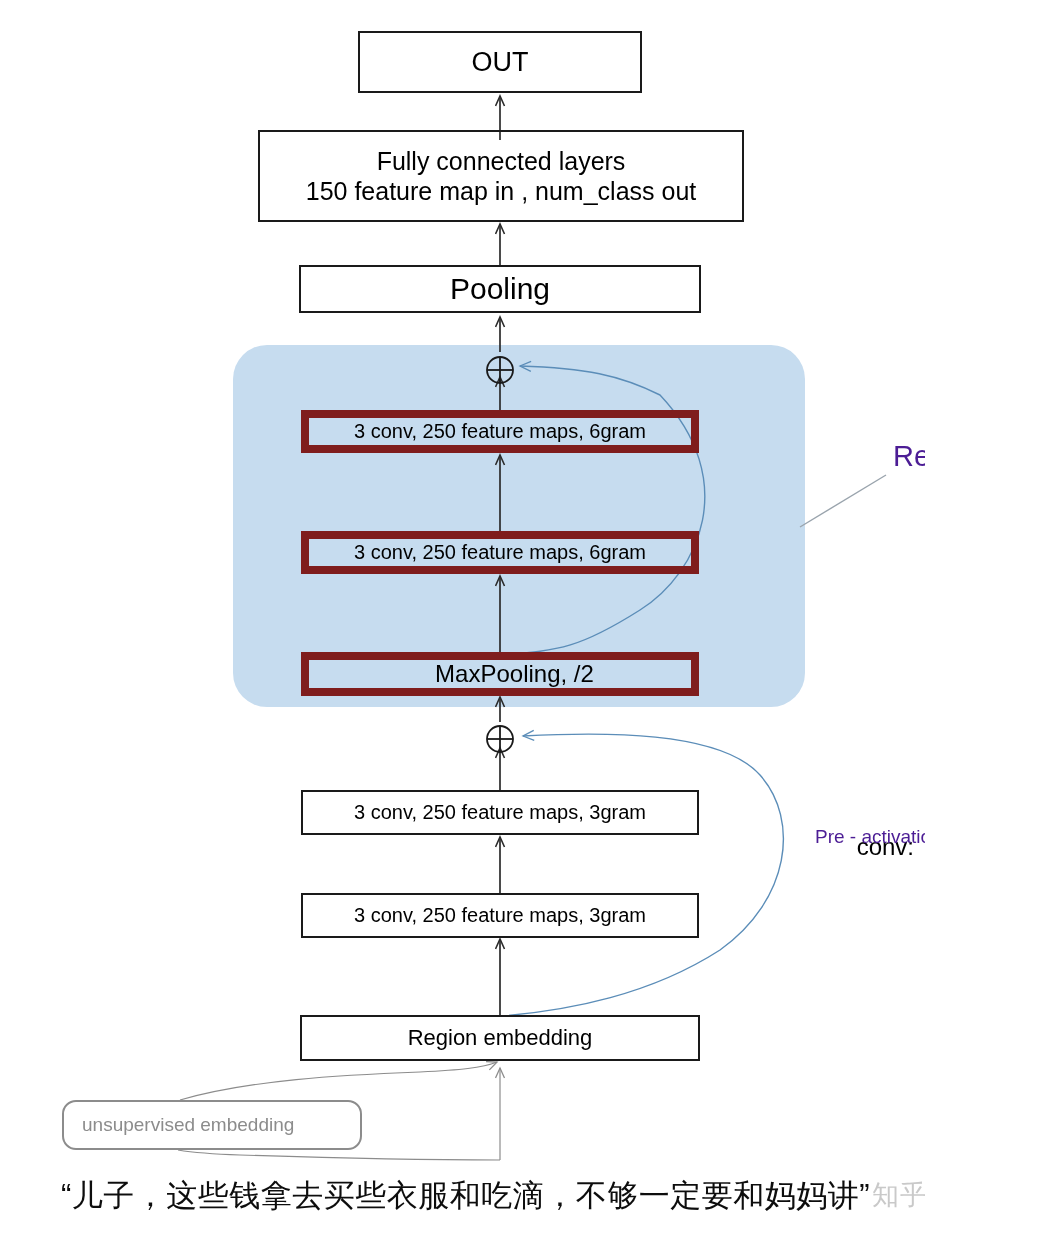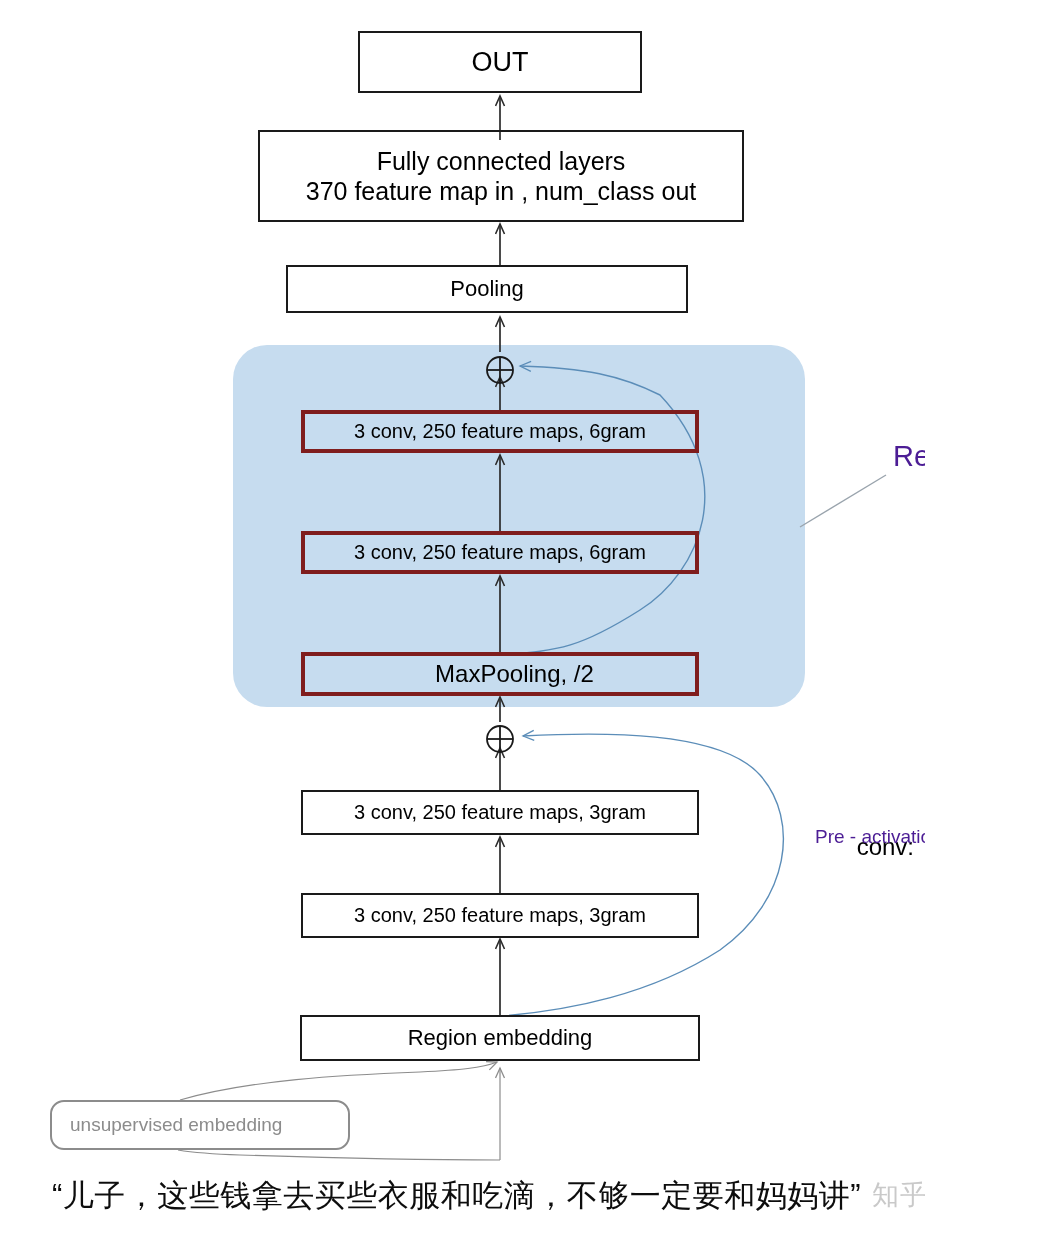--- a/index.html
+++ b/index.html
@@ -36,21 +36,21 @@
     text-align: center;
     color: #000000;
     line-height: 1.22;
     white-space: pre-line;
   }
   .node.boxed {
     border: 2px solid #1a1a1a;
     background: transparent;
   }
   .node.onblue {
-    border: 4px solid #7f1d1d;
+    border: 8px solid #7f1d1d;
   }
   .blue-region {
     position: absolute;
     background: #c6dcef;
     border-radius: 34px;
   }
   .label-text {
     position: absolute;
     color: #4c1d95;
     white-space: pre;
@@ -138,37 +138,37 @@
     <path d="M 180 1100 C 250 1080 340 1075 420 1072 C 460 1070 482 1068 497 1062" fill="none" stroke="#8c8c8c" stroke-width="1.2" marker-end="url(#arrowOpenGray)"></path>
 
     <path d="M 500 1160 C 430 1160 330 1158 240 1155 C 210 1154 190 1152 178 1150" fill="none" stroke="#8c8c8c" stroke-width="1.2"></path>
 
     <line x1="500" y1="1160" x2="500" y2="1068" stroke="#8c8c8c" stroke-width="1.2" marker-end="url(#arrowOpenGray)"></line>
   </svg>
 
   <div class="node boxed" style="left:358px; top:31px; width:284px; height:62px; font-size:27px;">OUT</div>
 
   <div class="node boxed" style="left:258px; top:130px; width:486px; height:92px; font-size:25px;">Fully connected layers
-370 feature map in , num_class out</div>
+150 feature map in , num_class out</div>
 
-  <div class="node boxed" style="left:286px; top:265px; width:402px; height:48px; font-size:22px;">Pooling</div>
+  <div class="node boxed" style="left:299px; top:265px; width:402px; height:48px; font-size:30px;">Pooling</div>
 
   <div class="node boxed onblue" style="left:301px; top:410px; width:398px; height:43px; font-size:20px;">3 conv, 250 feature maps, 6gram</div>
 
   <div class="node boxed onblue" style="left:301px; top:531px; width:398px; height:43px; font-size:20px;">3 conv, 250 feature maps, 6gram</div>
 
   <div class="node boxed onblue" style="left:301px; top:652px; width:398px; height:44px; font-size:24px;padding-left:29px;">MaxPooling, /2</div>
 
   <div class="node boxed" style="left:301px; top:790px; width:398px; height:45px; font-size:20px;">3 conv, 250 feature maps, 3gram</div>
 
   <div class="node boxed" style="left:301px; top:893px; width:398px; height:45px; font-size:20px;">3 conv, 250 feature maps, 3gram</div>
 
   <div class="node boxed" style="left:300px; top:1015px; width:400px; height:46px; font-size:22px;">Region embedding</div>
 
-  <div class="soft-box" style="left:50px; top:1100px; width:300px; height:50px; font-size:19px;">
+  <div class="soft-box" style="left:62px; top:1100px; width:300px; height:50px; font-size:19px;">
     <span>unsupervised embedding</span>
   </div>
 
   <div style="position:absolute; left:484px; top:354px; width:32px; height:32px;">
     <svg width="32" height="32" viewBox="0 0 32 32">
       <circle cx="16" cy="16" r="13" fill="none" stroke="#1a1a1a" stroke-width="1.8"></circle>
       <line x1="3" y1="16" x2="29" y2="16" stroke="#1a1a1a" stroke-width="1.8"></line>
       <line x1="16" y1="3" x2="16" y2="29" stroke="#1a1a1a" stroke-width="1.8"></line>
     </svg>
   </div>
@@ -182,17 +182,17 @@
   </div>
 
   <div class="label-text" style="left:893px; top:440px; font-size:29px;">Repeat</div>
 
   <div class="formula" style="left:830px; top:793px; font-size:24px;">
     <span>conv:</span><span>&nbsp;&nbsp;</span><b>W</b><span> α(x) + </span><b>b</b>
   </div>
 
   <div class="label-text" style="left:815px; top:826px; font-size:19px;">Pre - activation</div>
 
-  <div class="cn-text" style="left:52px; top:1175px; font-size:31px;">“儿子，这些钱拿去买些衣服和吃滴，不够一定要和妈妈讲”</div>
+  <div class="cn-text" style="left:61px; top:1175px; font-size:31px;">“儿子，这些钱拿去买些衣服和吃滴，不够一定要和妈妈讲”</div>
 
   <div class="watermark" style="left:872px; top:1177px; font-size:27px;">知乎 @醉梦江湖</div>
 
 </div>
 
 </body></html>

